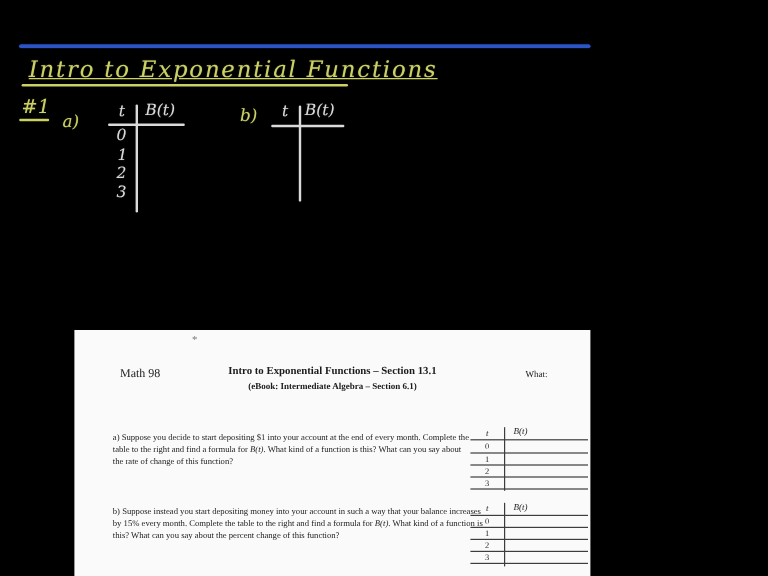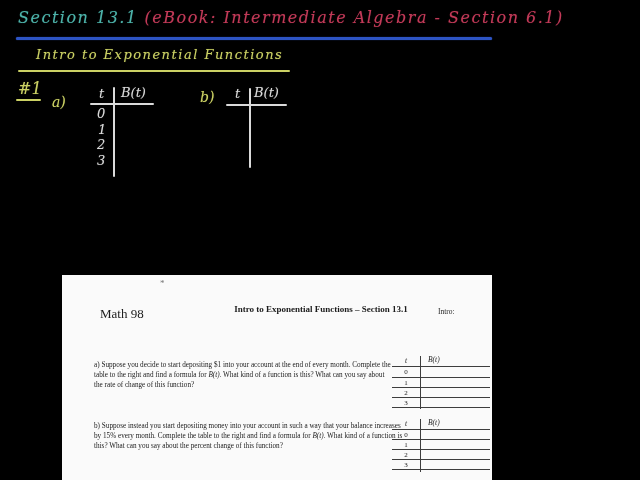--- a/index.html
+++ b/index.html
@@ -13,39 +13,38 @@
   .yellow{color:var(--c-yellow,#cbd164);text-shadow:0 0 1px rgba(203,209,100,.45);}
   .chalk{color:var(--c-chalk,#dadada);text-shadow:0 0 1px rgba(255,255,255,.35);}
   .hline,.vline{position:absolute;border-radius:2px;}
   .hl-blue{background:var(--c-blue,#2d54c4);box-shadow:0 0 1px var(--c-blue,#2d54c4);}
   .hl-yellow{background:var(--c-yellow,#cbd164);}
   .hl-chalk{background:var(--c-chalk,#dadada);}
   
   .doc{position:absolute;left:62px;top:275px;width:430px;height:205px;background:#fafafa;
        color:#1b1b1b;font-family:"Liberation Serif",serif;font-style:normal;}
   .doc .abs{position:absolute;white-space:nowrap;}
-  .doc-title{position:absolute;left:0;width:430px;text-align:center;font-weight:bold;padding-left:44px;}
+  .doc-title{position:absolute;left:0;width:430px;text-align:center;font-weight:bold;}
   .para{position:absolute;font-size:7.2px;line-height:10px;}
   .mi{font-style:italic;}
   .dline{position:absolute;background:#3d3d3d;}
   .dtab-h{position:absolute;font-size:7.5px;font-style:italic;white-space:nowrap;}
   .dtab-v{position:absolute;font-size:7px;width:12px;text-align:center;white-space:nowrap;}
   .stray{position:absolute;color:#777;font-size:9px;}
 </style>
 </head>
 <body>
 
 <div class="stage">
 
   <div class="hw">
 
-    <span class="hw-text" style="left:18px;top:8px;font-size:16px;letter-spacing:1.5px;"><span class="teal">Section 13.1</span><span class="crimson" style="margin-left:7px;">(eBook: Intermediate Algebra - Section 6.1)</span></span>
     <div class="hline hl-blue" style="left:16px;top:37px;width:476px;height:2.5px;"></div>
 
-    <span class="hw-text yellow" style="left:36px;top:47px;font-size:13px;letter-spacing:1.5px;">Intro to Exponential Functions</span>
+    <span class="hw-text yellow" style="left:24px;top:47px;font-size:19px;letter-spacing:1.5px;text-decoration:underline;">Intro to Exponential Functions</span>
     <div class="hline hl-yellow" style="left:18px;top:70px;width:272px;height:2px;"></div>
 
     <span class="hw-text yellow" style="left:18px;top:79px;font-size:16px;">#1</span>
     <div class="hline hl-yellow" style="left:16px;top:99px;width:25px;height:2px;"></div>
 
     <span class="hw-text yellow" style="left:52px;top:94px;font-size:14px;">a)</span>
 
     <div style="position:absolute;left:90px;top:84px;width:70px;height:95px;">
       <span class="hw-text chalk" style="left:9px;top:2px;font-size:13px;">t</span>
       <span class="hw-text chalk" style="left:31px;top:1px;font-size:13px;">B(t)</span>
@@ -64,23 +63,24 @@
       <span class="hw-text chalk" style="left:28px;top:1px;font-size:13px;">B(t)</span>
       <div class="hline hl-chalk" style="left:0;top:20px;width:61px;height:1.8px;"></div>
       <div class="vline hl-chalk" style="left:23px;top:4px;width:1.8px;height:80px;"></div>
     </div>
   </div>
 
   <div class="doc">
 
     <span class="stray" style="left:98px;top:3px;">*</span>
 
-    <span class="abs" style="left:38px;top:31px;font-size:13px;">Math 98</span>
+    <span class="abs" style="left:38px;top:31px;font-size:10px;">Math 98</span>
     <div class="doc-title" style="top:29px;font-size:9px;">Intro to Exponential Functions – Section 13.1</div>
-    <span class="abs" style="left:376px;top:32px;font-size:7.5px;">Intro:</span>
+    <div class="doc-title" style="top:42px;font-size:7.5px;">(eBook: Intermediate Algebra – Section 6.1)</div>
+    <span class="abs" style="left:376px;top:32px;font-size:7.5px;">What:</span>
 
 
     <div class="para" style="left:32px;top:85px;width:298px;"><span>a) Suppose you decide to start depositing $1 into your account at the end of every month. Complete the table to the right and find a formula for </span><span class="mi">B(t)</span><span>.  What kind of a function is this? What can you say about the rate of change of this function?</span></div>
 
     <div style="position:absolute;left:330px;top:80px;width:98px;height:56px;">
       <span class="dtab-h" style="left:13px;top:1px;">t</span>
       <span class="dtab-h" style="left:36px;top:0;">B(t)</span>
       <div class="dline" style="left:0;top:11px;width:98px;height:0.8px;"></div>
       <div class="dline" style="left:0;top:22px;width:98px;height:0.8px;"></div>
       <div class="dline" style="left:0;top:32px;width:98px;height:0.8px;"></div>

